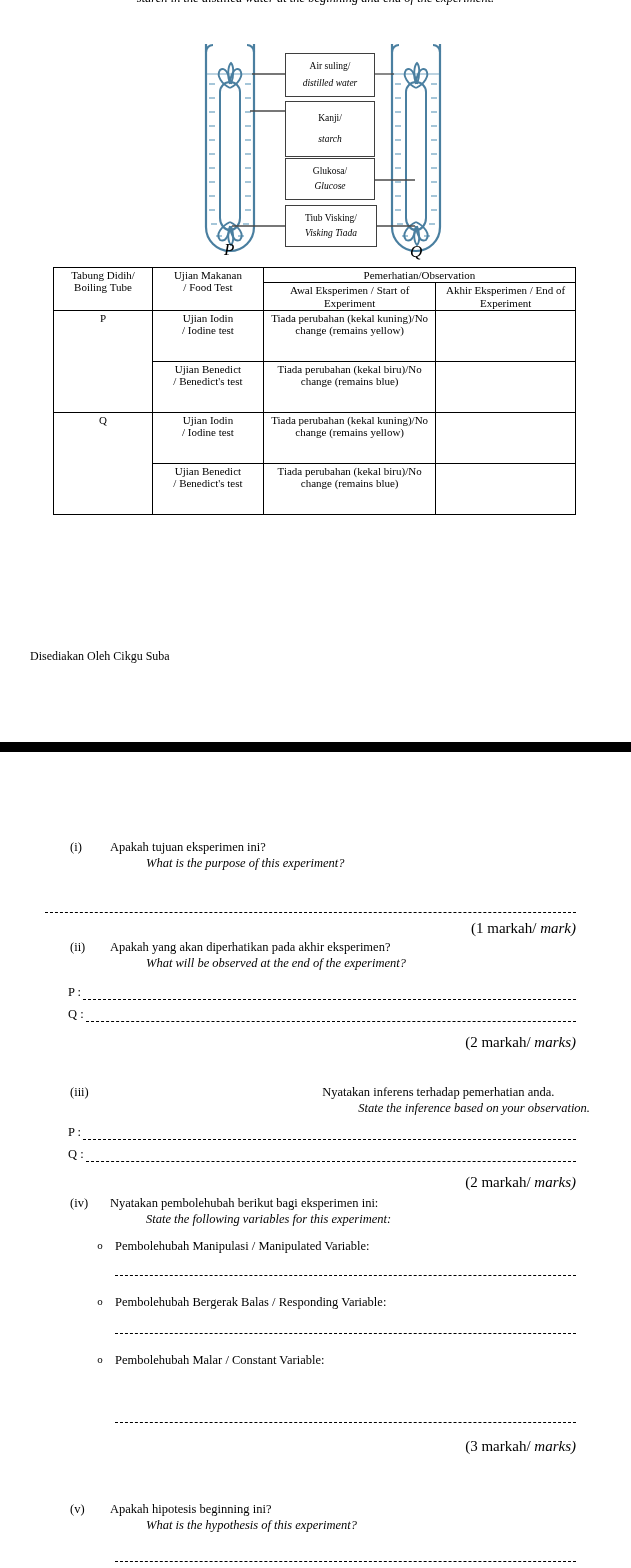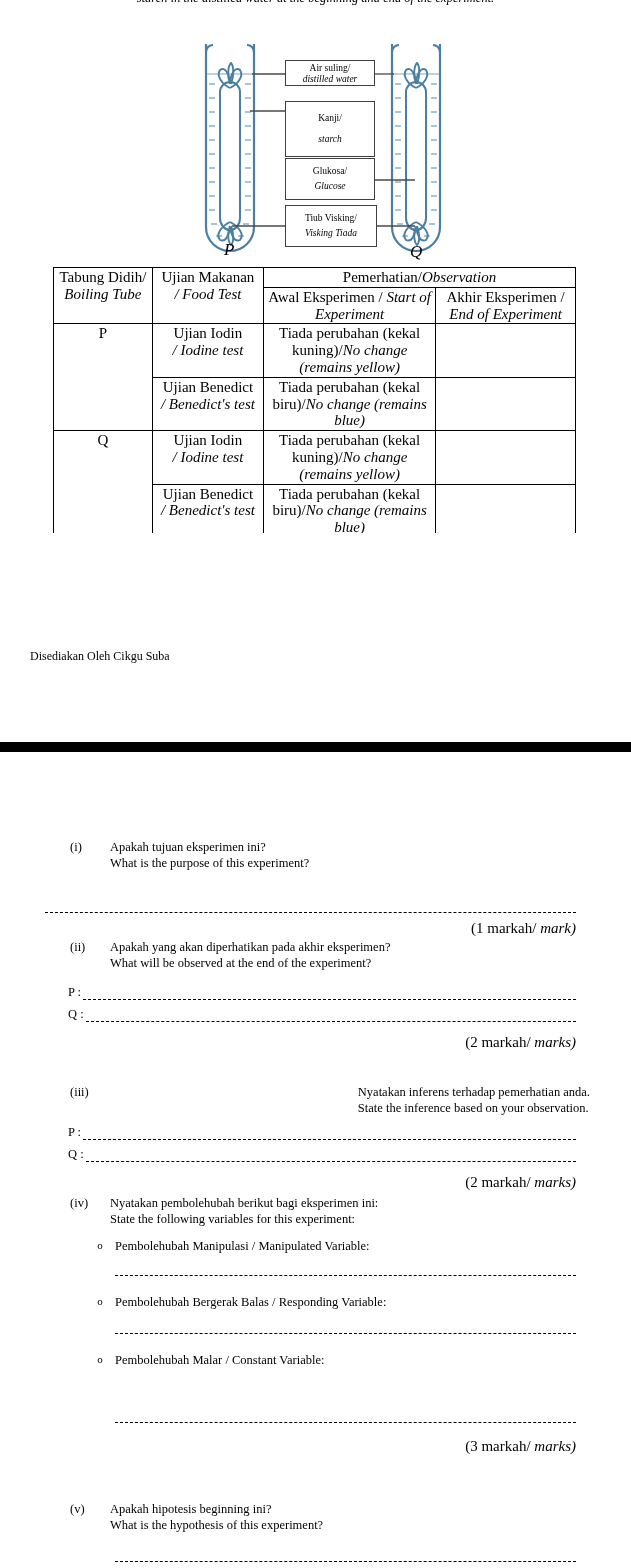--- a/index.html
+++ b/index.html
@@ -57,31 +57,31 @@
     font-style: italic;
     font-family: "Liberation Serif", serif;
   }
 
   
   table.results {
     position: absolute;
     left: 53px; top: 267px;
     width: 523px;
     border-collapse: collapse;
-    font-size: 15px;
+    font-size: 11px;
     line-height: 1.12;
   }
   table.results td, table.results th {
     border: 1px solid #000;
     text-align: center;
     vertical-align: top;
     padding: 1px 2px;
     font-weight: normal;
   }
-  table.results .it { font-style: italic; }
+  table.results .it { }
   .clip-wrap {
     position: absolute;
     left: 0; top: 0;
     width: 631px; height: 533px;
     overflow: hidden;
   }
 
   
   .credit {
     position: absolute;
@@ -98,21 +98,21 @@
   }
 
   
   .q-row {
     position: absolute;
     display: flex;
     font-size: 12.5px;
     line-height: 1.25;
   }
   .q-num { width: 40px; flex: none; }
-  .q-text .en { display: block; }
+  .q-text .en { font-style: italic; display: block; margin-left: 36px; }
   .q-text .ms { display: block; }
 
   .ans-line {
     position: absolute;
     border-bottom: 1.6px dashed #000;
     height: 0;
   }
   .pq-row {
     position: absolute;
     display: flex;
@@ -262,21 +262,21 @@
     <g stroke="#4a4a4a" stroke-width="1.3">
       <line x1="252" y1="52" x2="285" y2="52"></line>
       <line x1="375" y1="52" x2="394" y2="52"></line>
       <line x1="250" y1="89" x2="285" y2="89"></line>
       <line x1="375" y1="158" x2="415" y2="158"></line>
       <line x1="232" y1="204" x2="285" y2="204"></line>
       <line x1="375" y1="204" x2="415" y2="204"></line>
     </g>
   </svg>
 
-  <div class="lbl-box" style="left:285px; top:38px; width:90px; height:26px;">
+  <div class="lbl-box" style="left:285px; top:31px; width:90px; height:44px;">
     <span class="ms">Air suling/</span>
     <span class="en">distilled water</span>
   </div>
 
   <div class="lbl-box" style="left:285px; top:79px; width:90px; height:56px;">
     <span class="ms">Kanji/</span>
     <span class="en">starch</span>
   </div>
 
   <div class="lbl-box" style="left:285px; top:136px; width:90px; height:42px;">

